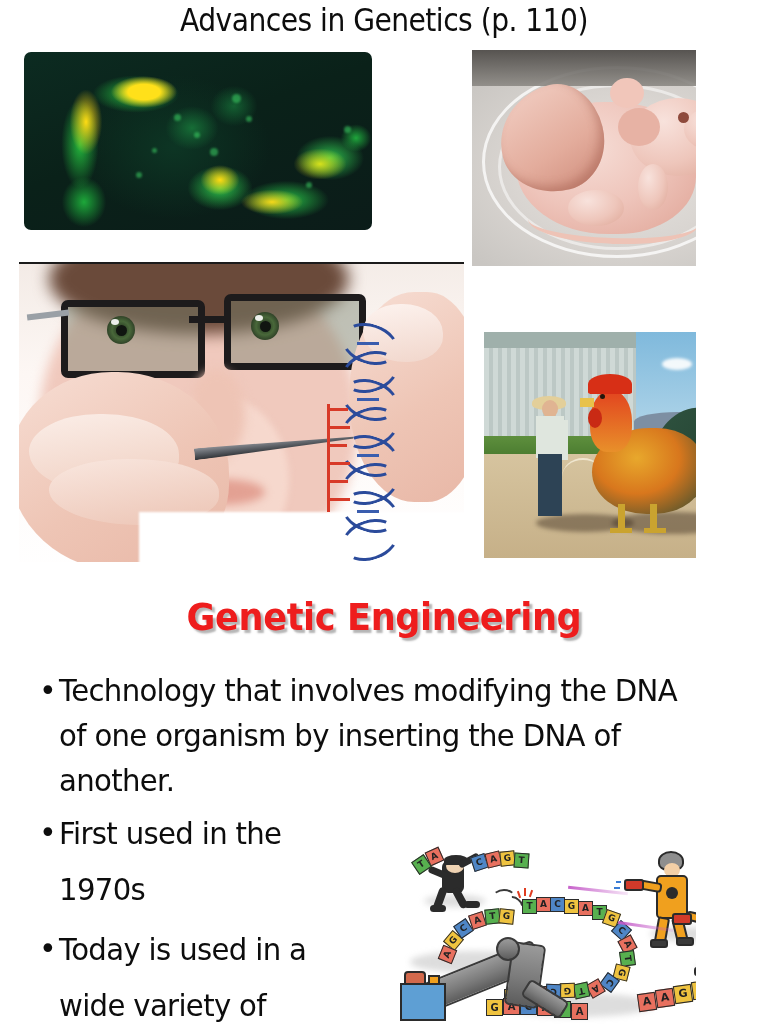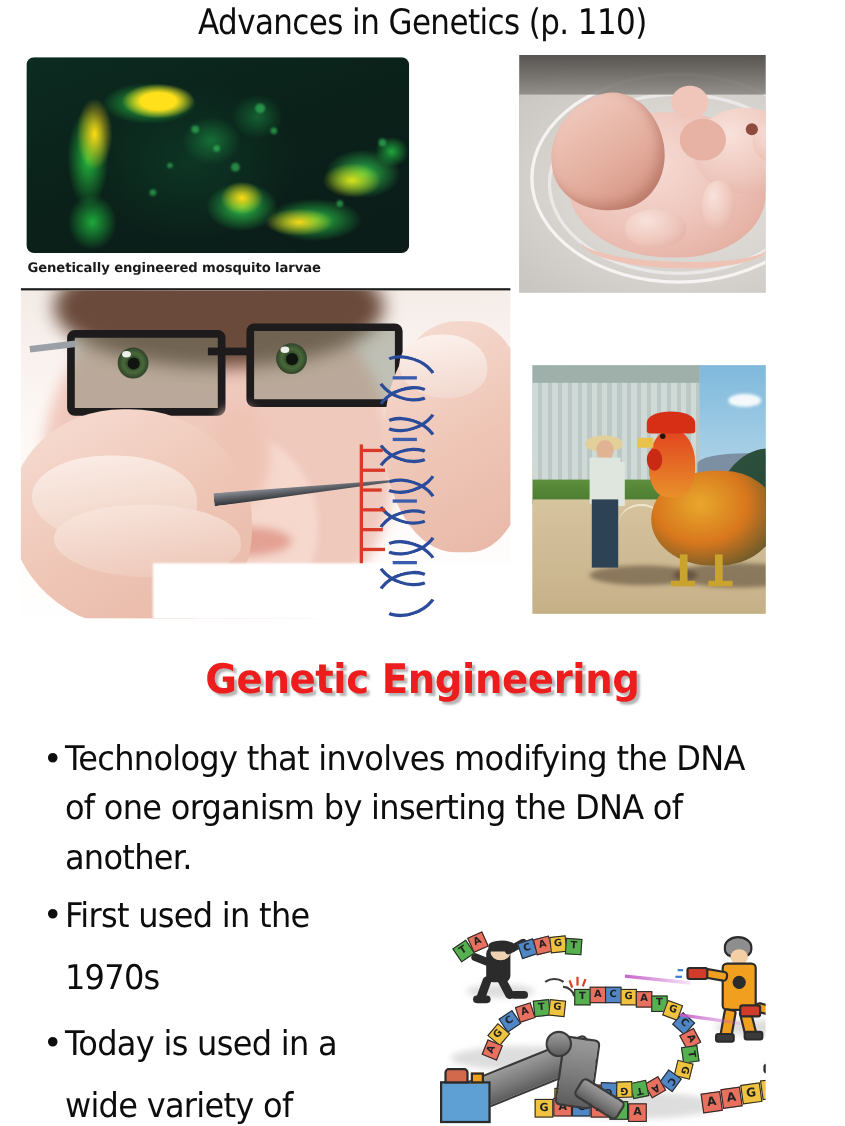--- a/index.html
+++ b/index.html
@@ -308,21 +308,20 @@
     <div class="larvae-dot" style="left:170px; top:80px; width:6px; height:6px;"></div>
     <div class="larvae-dot" style="left:128px; top:96px; width:5px; height:5px;"></div>
     <div class="larvae-dot" style="left:186px; top:96px; width:8px; height:8px;"></div>
     <div class="larvae-dot" style="left:208px; top:42px; width:9px; height:9px;"></div>
     <div class="larvae-dot" style="left:222px; top:64px; width:6px; height:6px;"></div>
     <div class="larvae-dot" style="left:112px; top:120px; width:6px; height:6px;"></div>
     <div class="larvae-dot" style="left:282px; top:130px; width:6px; height:6px;"></div>
     <div class="larvae-dot" style="left:320px; top:74px; width:7px; height:7px;"></div>
   </div>
 
-  <div class="caption">Genetically engineered mosquito larvae</div>
 
   <div class="img-frame" id="img-scientist">
 
     <div class="sci-skin" style="left:20px; top:-8px; width:320px; height:330px; filter:blur(6px);"></div>
     <div class="sci-skin" style="left:120px; top:130px; width:150px; height:170px; background:#f6d8cd;"></div>
 
     <div class="sci-skin" style="left:30px; top:-40px; width:300px; height:110px; background:#6a4a3a; filter:blur(8px);"></div>
 
     <div class="sci-glasses" style="left:42px; top:36px; width:130px; height:64px;"></div>
     <div class="sci-glasses" style="left:205px; top:30px; width:128px; height:62px;"></div>

